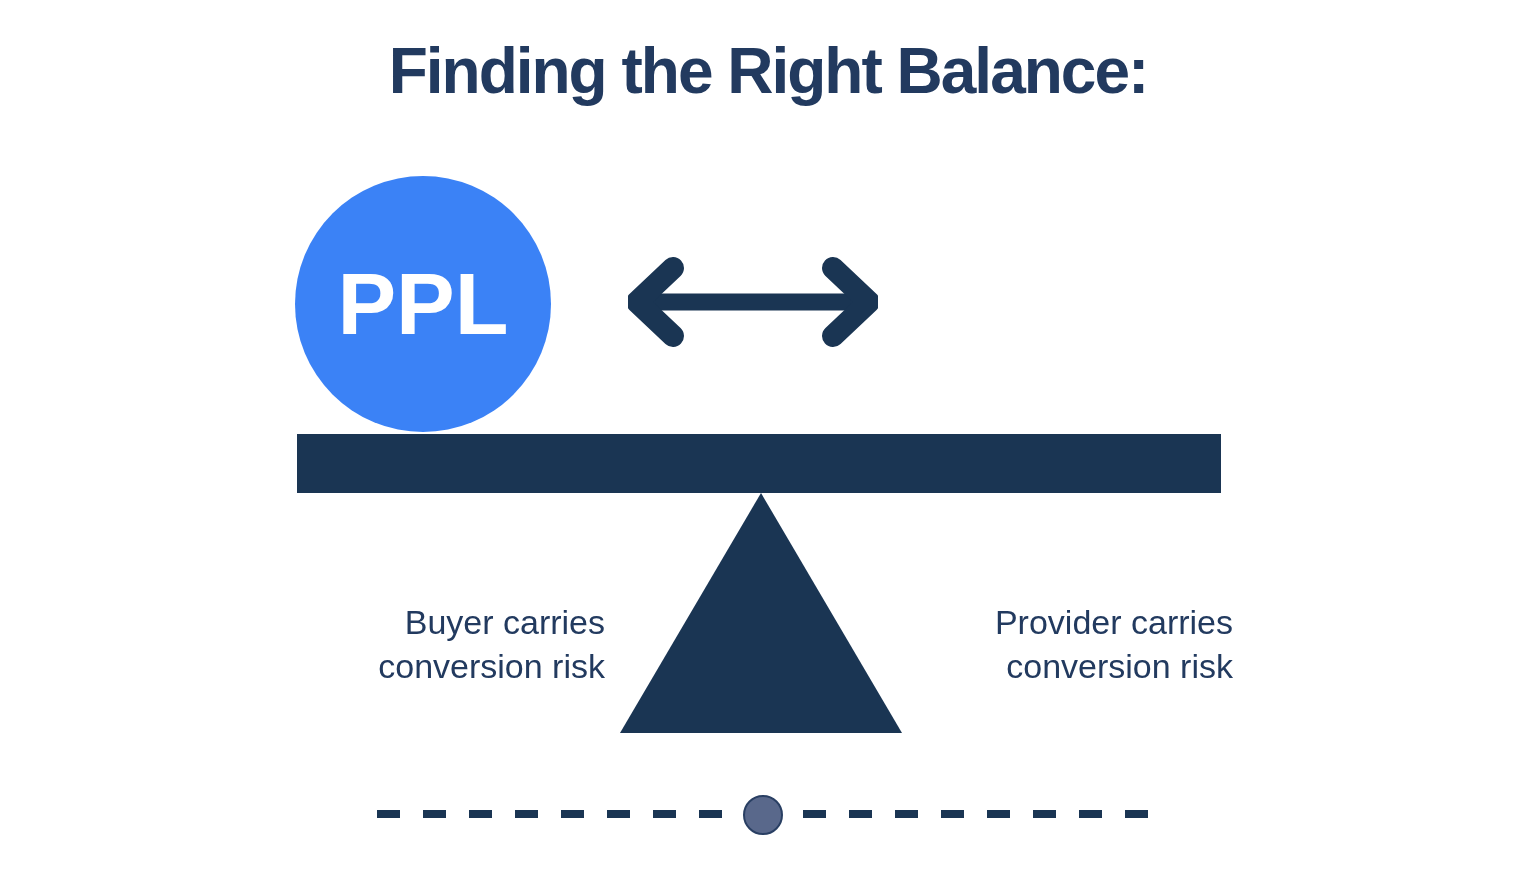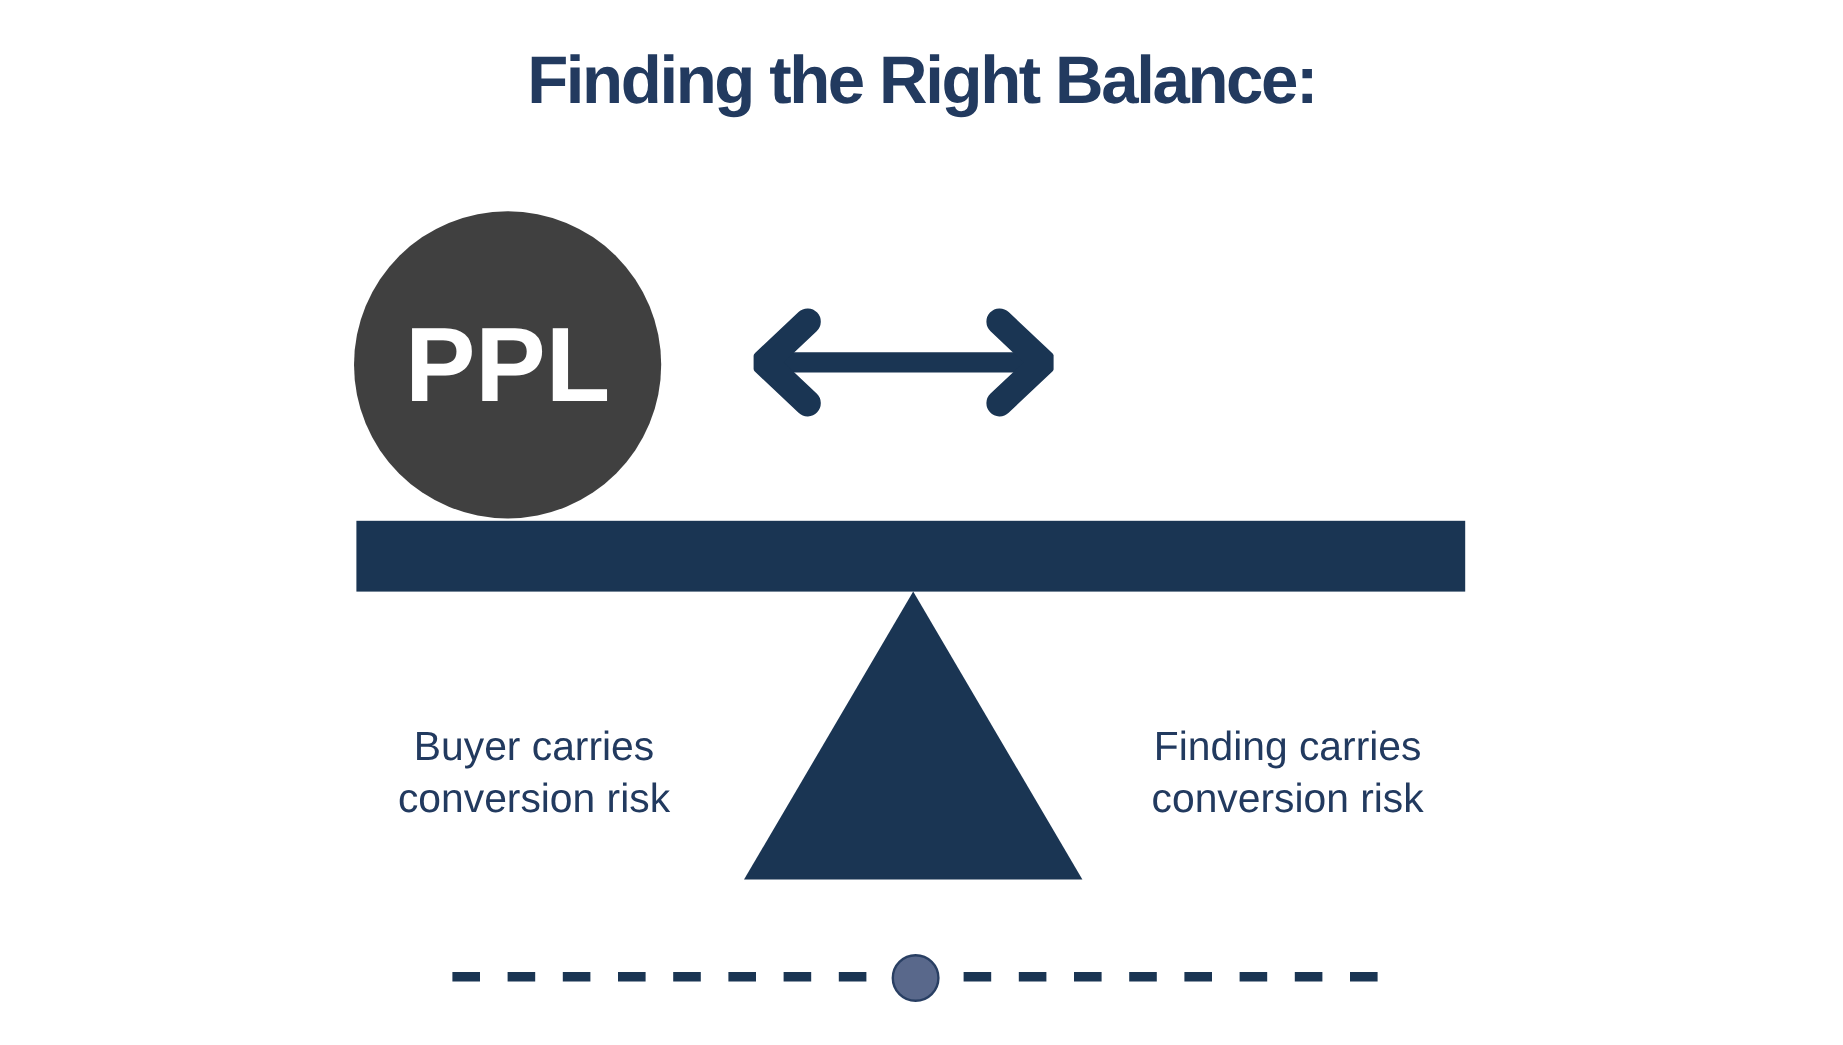--- a/index.html
+++ b/index.html
@@ -11,32 +11,32 @@
     overflow: hidden;
     font-family: "Liberation Sans", sans-serif;
   }
   .title {
     position: absolute;
     top: 34px;
     left: 0;
     width: 100%;
     margin: 0;
     text-align: center;
-    font-size: 56px;
+    font-size: 64px;
     font-weight: bold;
     letter-spacing: -2px;
     color: #223a5f;
   }
   .circle {
     position: absolute;
     top: 176px;
     width: 256px;
     height: 256px;
     border-radius: 50%;
-    background: #404040;
+    background: #3b82f6;
     display: flex;
     align-items: center;
     justify-content: center;
   }
   .circle.left  { left: 295px; }
   .circle.right { left: 968px; }
   .circle span {
     color: #ffffff;
     font-size: 88px;
     font-weight: bold;
@@ -62,21 +62,21 @@
     width: 0;
     height: 0;
     border-left: 141px solid transparent;
     border-right: 141px solid transparent;
     border-bottom: 240px solid #1a3553;
   }
   .caption {
     position: absolute;
     top: 600px;
     width: 320px;
-    text-align: center;
+    text-align: right;
     font-size: 34px;
     line-height: 44px;
     color: #223a5f;
   }
   .caption.left  { left: 285px; }
   .caption.right { left: 913px; }
   .axis-svg {
     position: absolute;
     left: 370px;
     top: 806px;
@@ -113,21 +113,21 @@
   <div class="beam"></div>
 
   <div class="fulcrum"></div>
 
   <div class="caption left">
     <div>Buyer carries</div>
     <div>conversion risk</div>
   </div>
 
   <div class="caption right">
-    <div>Finding carries</div>
+    <div>Provider carries</div>
     <div>conversion risk</div>
   </div>
 
   <svg class="axis-svg" width="790" height="16" viewBox="0 0 790 16">
     <line x1="7" y1="8" x2="352" y2="8" stroke="#1a3553" stroke-width="8" stroke-dasharray="23 23"></line>
     <line x1="433" y1="8" x2="778" y2="8" stroke="#1a3553" stroke-width="8" stroke-dasharray="23 23"></line>
   </svg>
 
   <div class="pivot-dot"></div>
 

